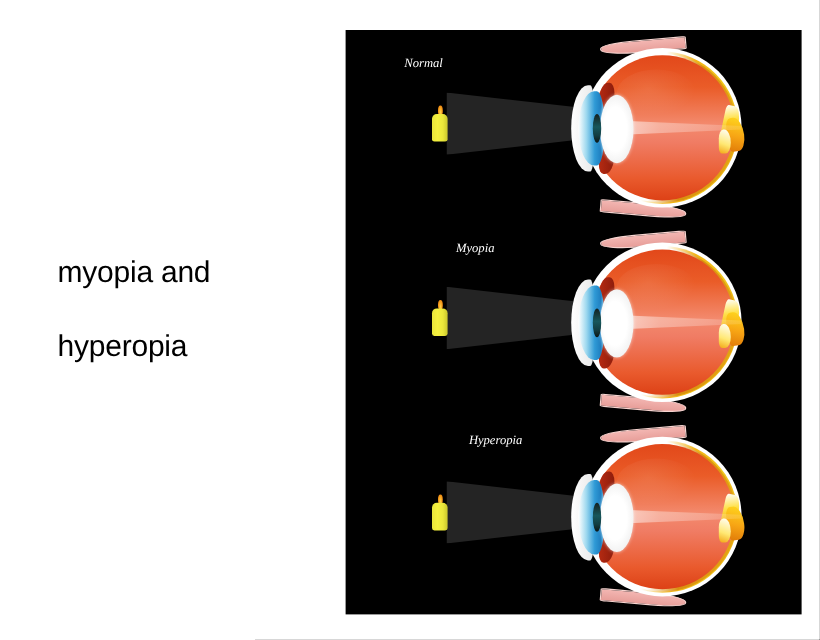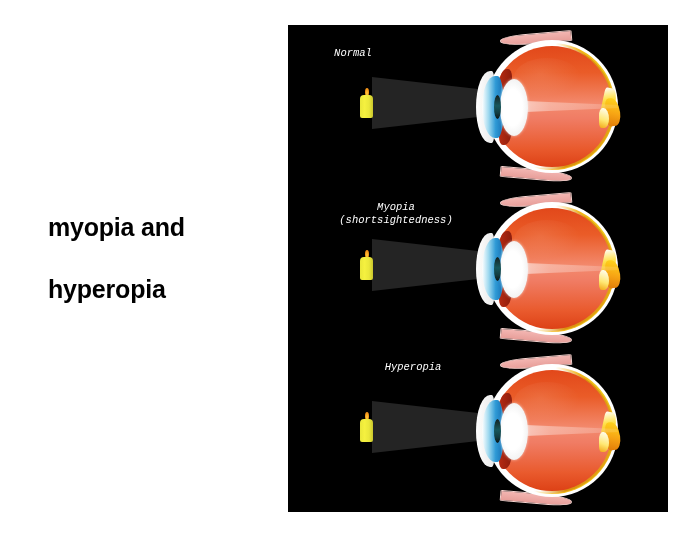--- a/index.html
+++ b/index.html
@@ -18,21 +18,21 @@
   
   #caption {
     position: absolute;
     left: 48px;
     top: 196px;
     width: 230px;
   }
   .caption-line {
     font-family: "Liberation Sans", sans-serif;
     font-size: 25px;
-    font-weight: bold;
+    font-weight: normal;
     color: #000000;
     line-height: 62px;
     letter-spacing: -0.2px;
     white-space: nowrap;
   }
 
   
   #diagram-panel {
     position: absolute;
     left: 288px;
@@ -53,21 +53,21 @@
   #panel-myopia   { top: 162px; }
   #panel-hyperopia{ top: 324px; }
 
   
   .panel-label {
     position: absolute;
     left: 0;
     width: 215px;
     text-align: center;
     color: #ffffff;
-    font-family: Liberation Mono, monospace;
+    font-family: Liberation Serif, serif;
     font-style: italic;
     font-size: 10.5px;
     line-height: 13px;
     pointer-events: none;
   }
   #label-normal   { top: 22px; left: -25px; width: 180px; }
   #label-myopia   { top: 14px; left: 8px; width: 200px; }
   #label-hyperopia{ top: 12px; left: -5px; width: 260px; }
 
   
@@ -355,21 +355,20 @@
       <div class="lens"></div>
       <div class="pupil"></div>
 
     </div>
   </div>
 
   <div class="eye-panel" id="panel-myopia">
 
     <div class="panel-label" id="label-myopia">
       <div>Myopia</div>
-      <div>(shortsightedness)</div>
     </div>
 
     <div class="light-cone"></div>
 
     <div class="candle" id="candle-myopia">
       <div class="candle-flame"></div>
       <div class="candle-body"></div>
     </div>
 
     <div class="eye">

